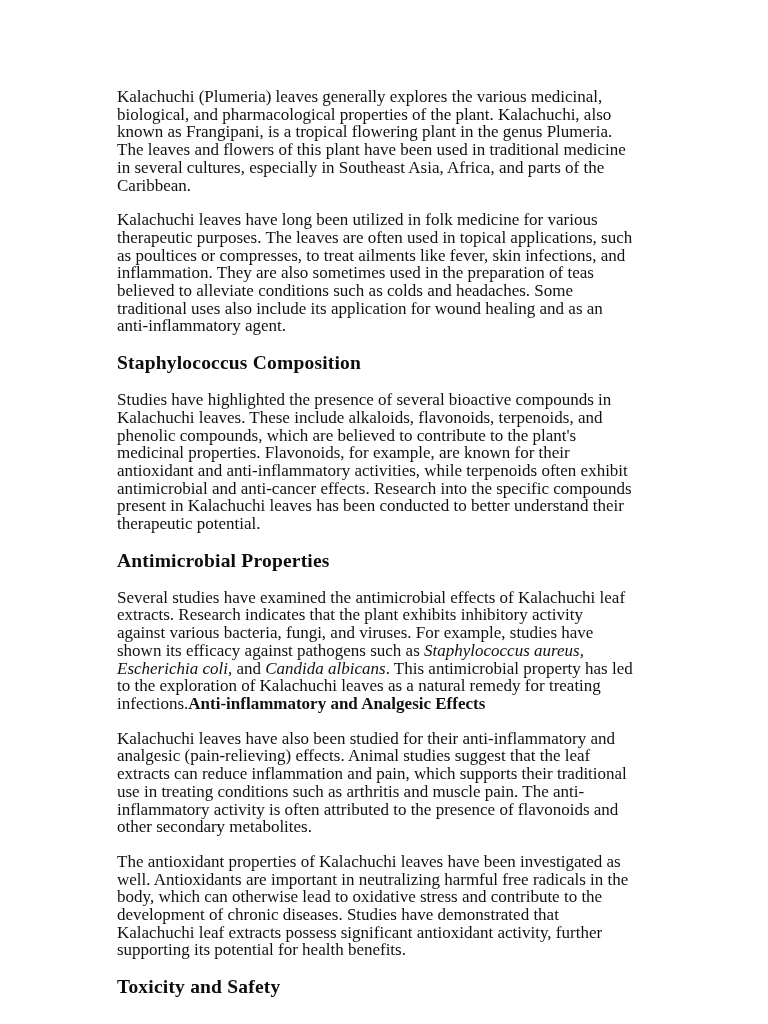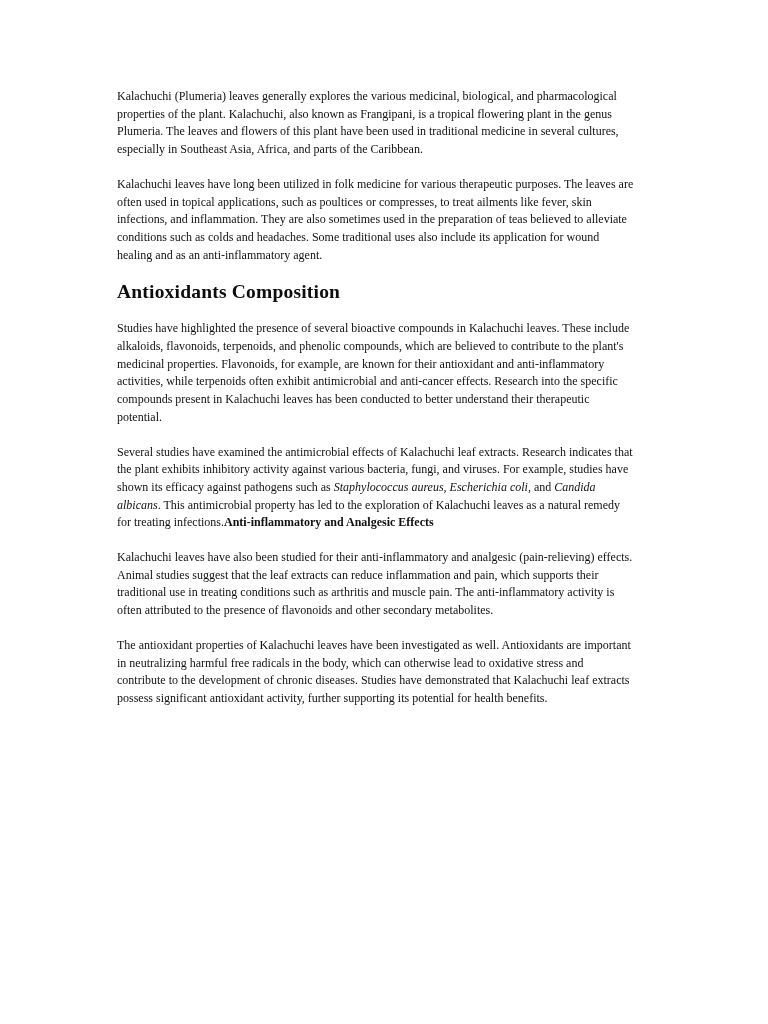--- a/index.html
+++ b/index.html
@@ -16,21 +16,21 @@
   }
   .doc-page {
     box-sizing: border-box;
     width: 768px;
     height: 1024px;
     padding: 88px 117px 40px 117px;
     background: #ffffff;
   }
   .doc-page p {
     margin: 0 16px 17px 0;
-    font-size: 12px;
+    font-size: 17px;
     line-height: 17.7px;
     text-align: left;
     color: #111111;
   }
   .doc-page h2 {
     margin: 1px 0 17px 0;
     font-size: 19.5px;
     line-height: 22px;
     font-weight: 700;
     color: #0d0d0d;
@@ -40,19 +40,21 @@
   .run-italic { font-style: italic; }
   .run-bold   { font-weight: 700; }
 </style>
 </head>
 <body>
 
 <main class="doc-page">
   <div id="doc-blocks">
       <p><span class="run-normal">Kalachuchi (Plumeria) leaves generally explores the various medicinal, biological, and pharmacological properties of the plant. Kalachuchi, also known as Frangipani, is a tropical flowering plant in the genus Plumeria. The leaves and flowers of this plant have been used in traditional medicine in several cultures, especially in Southeast Asia, Africa, and parts of the Caribbean.</span></p>
       <p><span class="run-normal">Kalachuchi leaves have long been utilized in folk medicine for various therapeutic purposes. The leaves are often used in topical applications, such as poultices or compresses, to treat ailments like fever, skin infections, and inflammation. They are also sometimes used in the preparation of teas believed to alleviate conditions such as colds and headaches. Some traditional uses also include its application for wound healing and as an anti-inflammatory agent.</span></p>
-      <h2>Antioxidants Composition</h2>
+      <h2>Staphylococcus Composition</h2>
       <p><span class="run-normal">Studies have highlighted the presence of several bioactive compounds in Kalachuchi leaves. These include alkaloids, flavonoids, terpenoids, and phenolic compounds, which are believed to contribute to the plant's medicinal properties. Flavonoids, for example, are known for their antioxidant and anti-inflammatory activities, while terpenoids often exhibit antimicrobial and anti-cancer effects. Research into the specific compounds present in Kalachuchi leaves has been conducted to better understand their therapeutic potential.</span></p>
+      <h2>Antimicrobial Properties</h2>
       <p><span class="run-normal">Several studies have examined the antimicrobial effects of Kalachuchi leaf extracts. Research indicates that the plant exhibits inhibitory activity against various bacteria, fungi, and viruses. For example, studies have shown its efficacy against pathogens such as </span><span class="run-italic">Staphylococcus aureus, Escherichia coli</span><span class="run-normal">, and </span><span class="run-italic">Candida albicans</span><span class="run-normal">. This antimicrobial property has led to the exploration of Kalachuchi leaves as a natural remedy for treating infections.</span><span class="run-bold">Anti-inflammatory and Analgesic Effects</span></p>
       <p><span class="run-normal">Kalachuchi leaves have also been studied for their anti-inflammatory and analgesic (pain-relieving) effects. Animal studies suggest that the leaf extracts can reduce inflammation and pain, which supports their traditional use in treating conditions such as arthritis and muscle pain. The anti-inflammatory activity is often attributed to the presence of flavonoids and other secondary metabolites.</span></p>
       <p><span class="run-normal">The antioxidant properties of Kalachuchi leaves have been investigated as well. Antioxidants are important in neutralizing harmful free radicals in the body, which can otherwise lead to oxidative stress and contribute to the development of chronic diseases. Studies have demonstrated that Kalachuchi leaf extracts possess significant antioxidant activity, further supporting its potential for health benefits.</span></p>
+      <h2>Toxicity and Safety</h2>
     </div>
 </main>
 
 </body></html>

